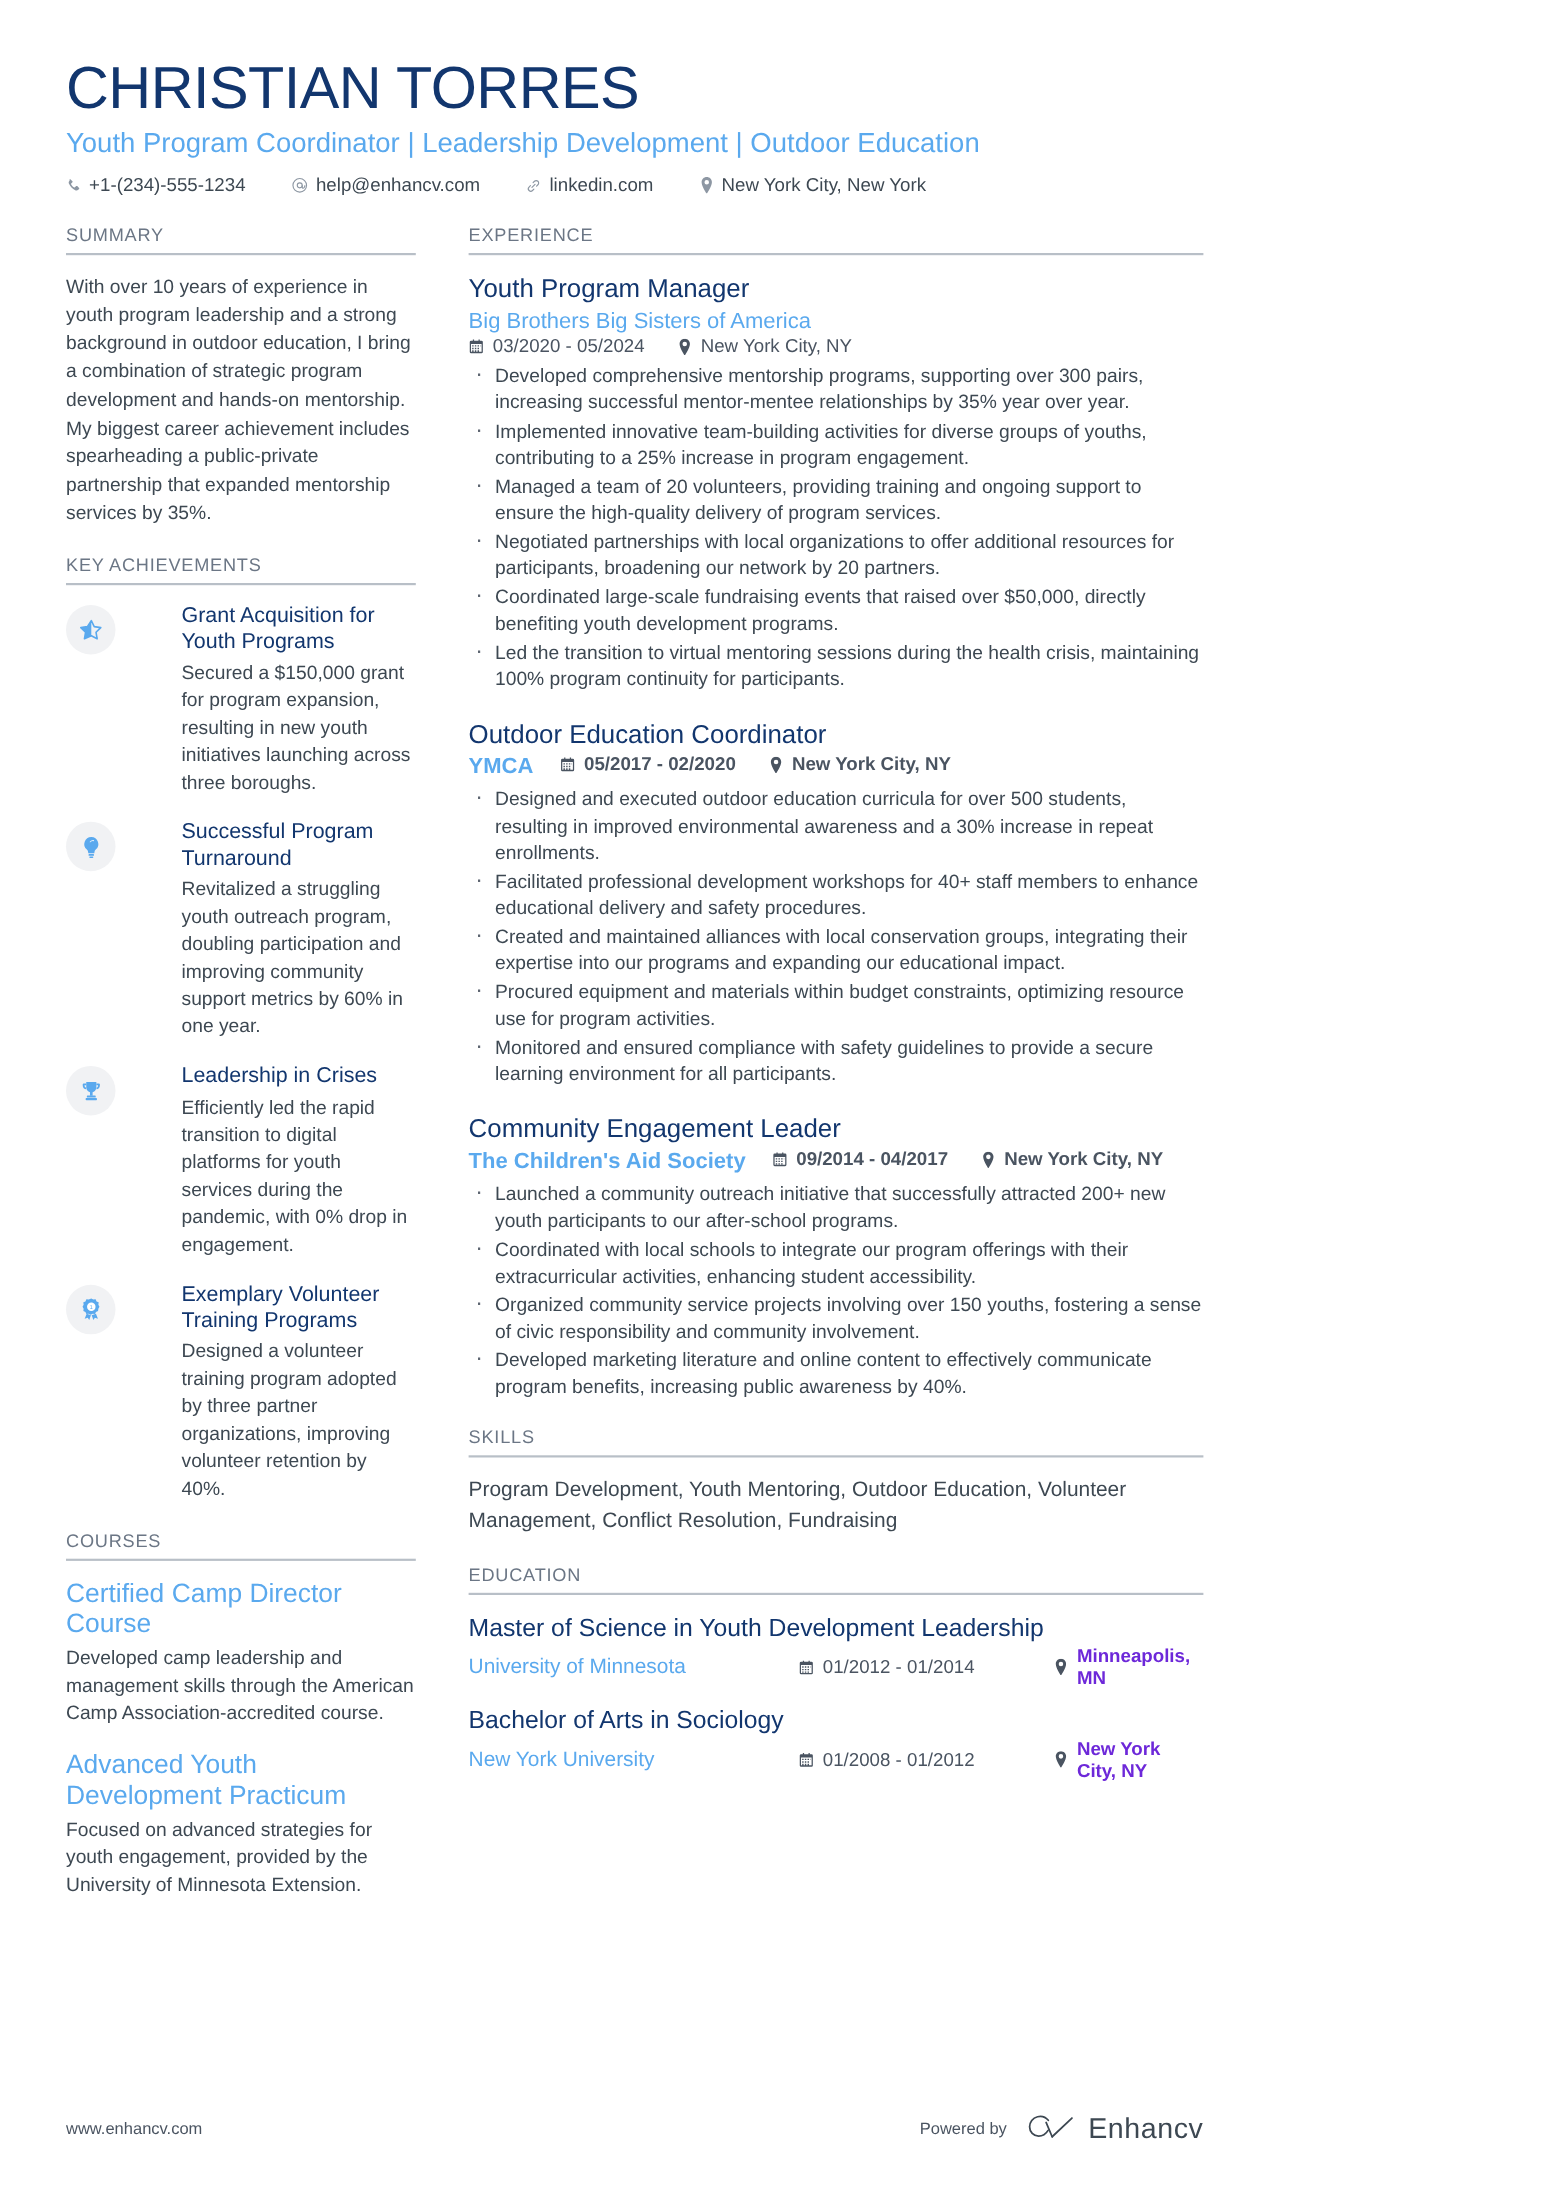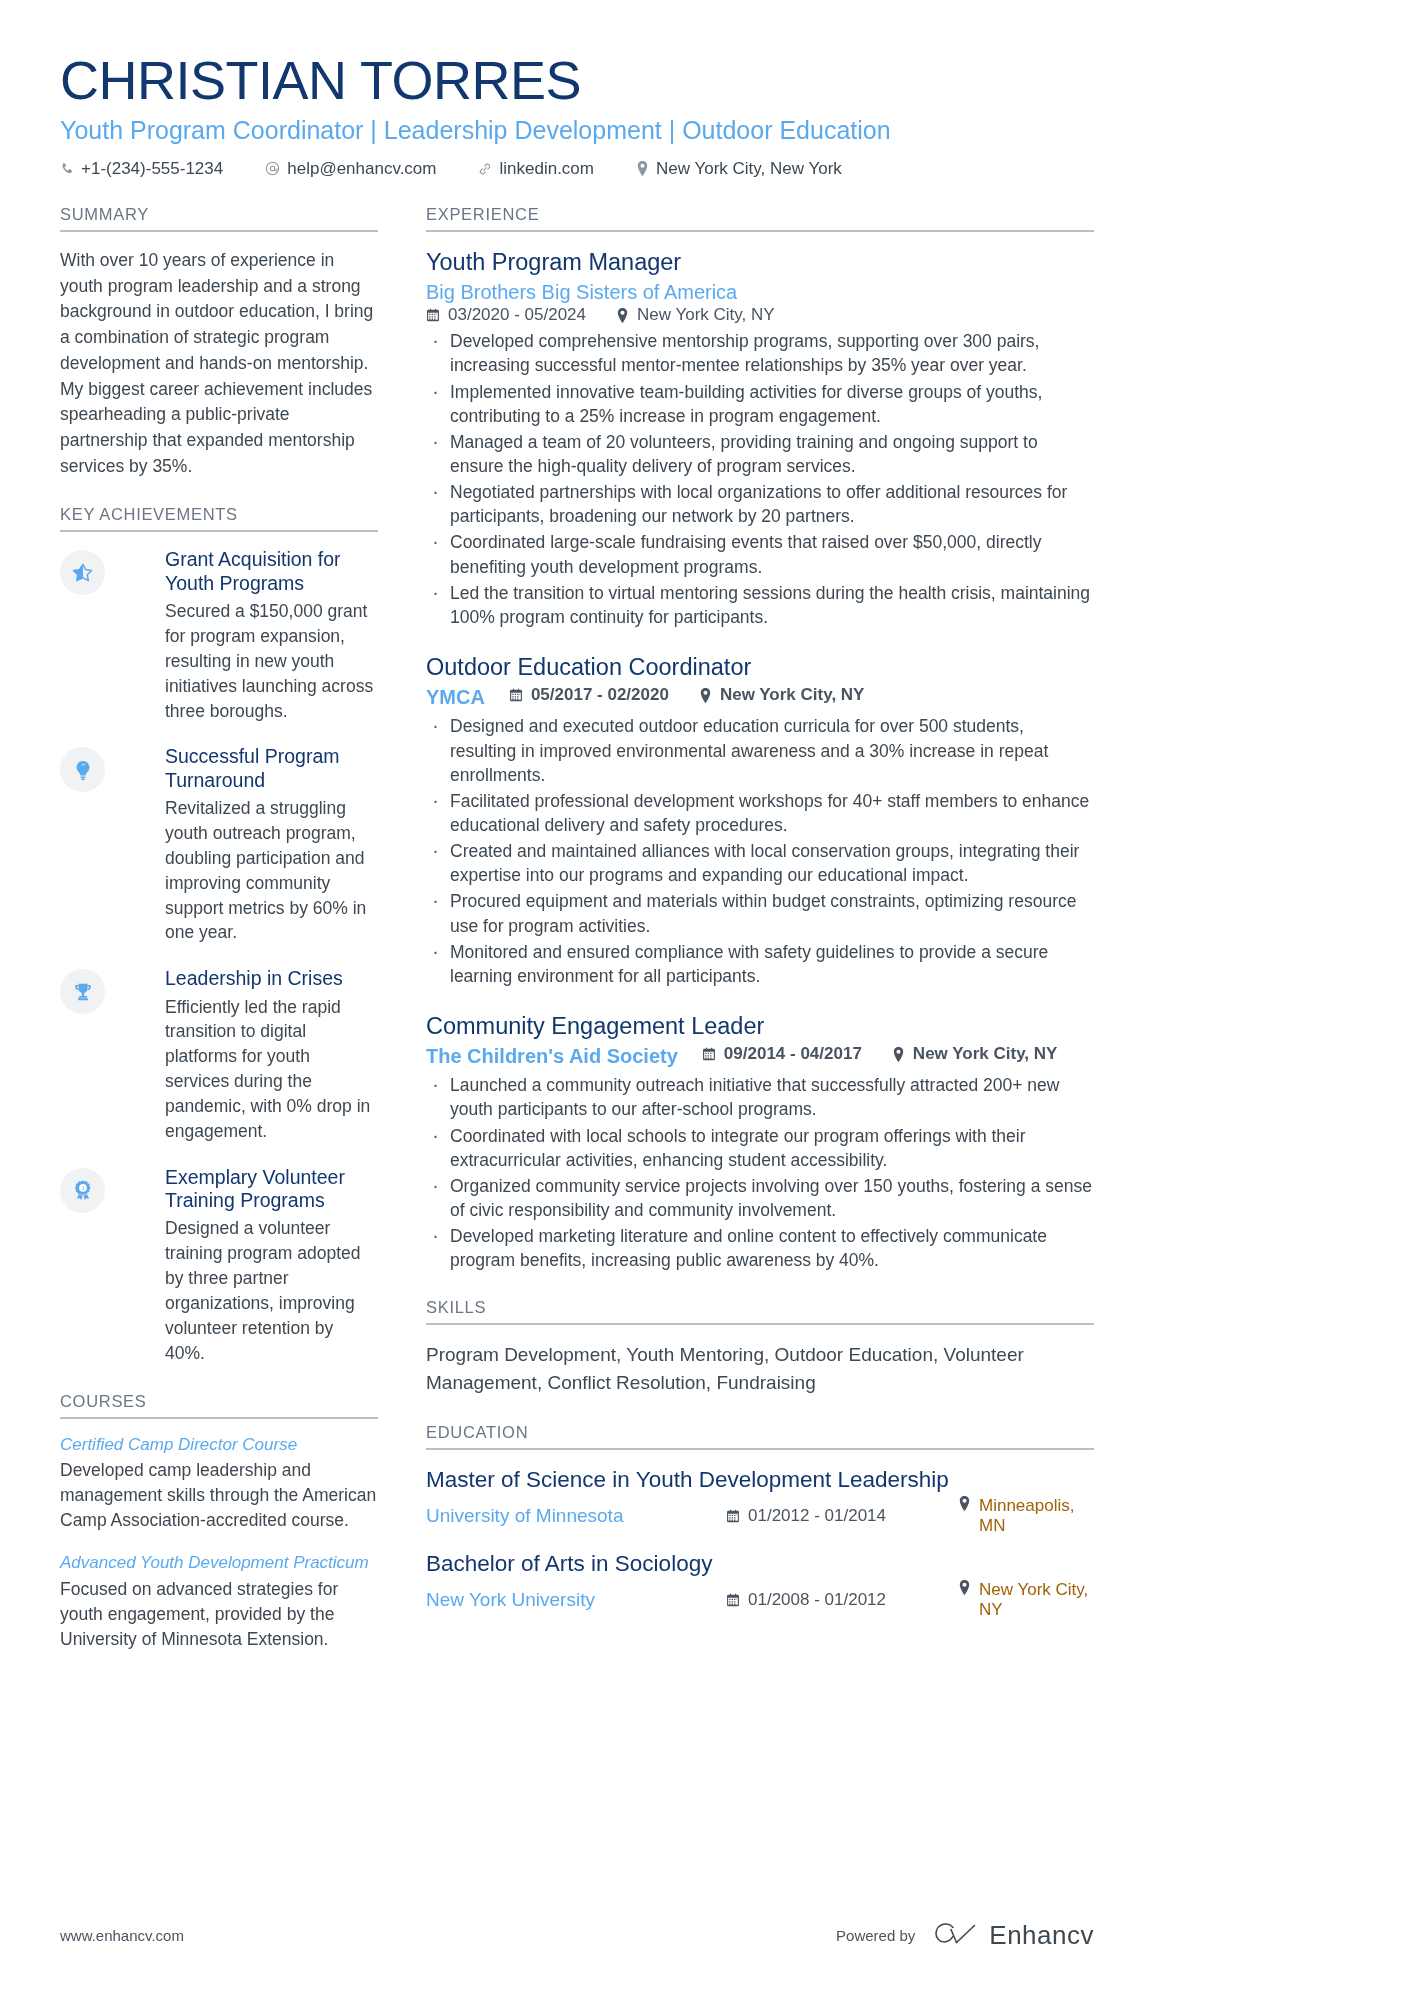--- a/index.html
+++ b/index.html
@@ -114,25 +114,24 @@
   }
   .ach-desc {
     font-size: 17.5px;
     line-height: 1.42;
     color: #3d4852;
   }
 
   
   .course { margin-bottom: 21px; }
   .course-title {
-    font-size: 17px;
+    font-size: 24px;
     color: #5aa9ee;
     line-height: 1.2;
     margin-bottom: 3px;
-    font-style: italic;
   }
   .course-desc {
     font-size: 17.5px;
     line-height: 1.42;
     color: #3d4852;
   }
 
   
   .job { margin-bottom: 24px; }
   .job-title {
@@ -211,23 +210,24 @@
     color: #5aa9ee;
     flex: 0 0 300px;
   }
   .edu-date {
     display: flex; align-items: center;
     color: #4a5461;
     font-size: 17px;
     flex: 0 0 232px;
   }
   .edu-loc {
-    display: flex; align-items: flex-start;
-    color: #a16207;
+    display: flex; align-items: center;
+    color: #6d28d9;
     font-size: 17px;
+    font-weight: bold;
   }
   .edu-date .mi, .edu-loc .mi { margin-right: 8px; display:inline-flex; align-items:center; }
 
   
   .footer {
     position: absolute;
     left: 60px;
     right: 60px;
     bottom: 44px;
     display: flex;

